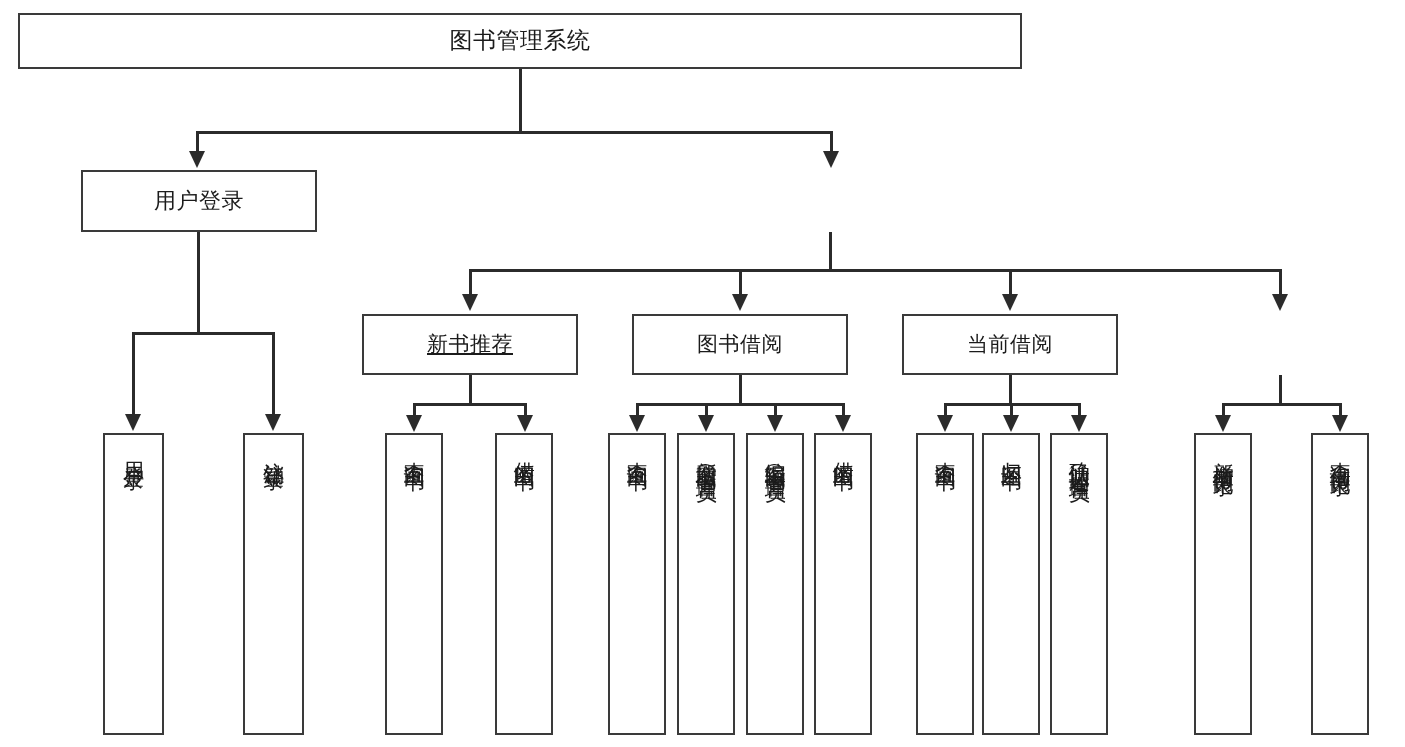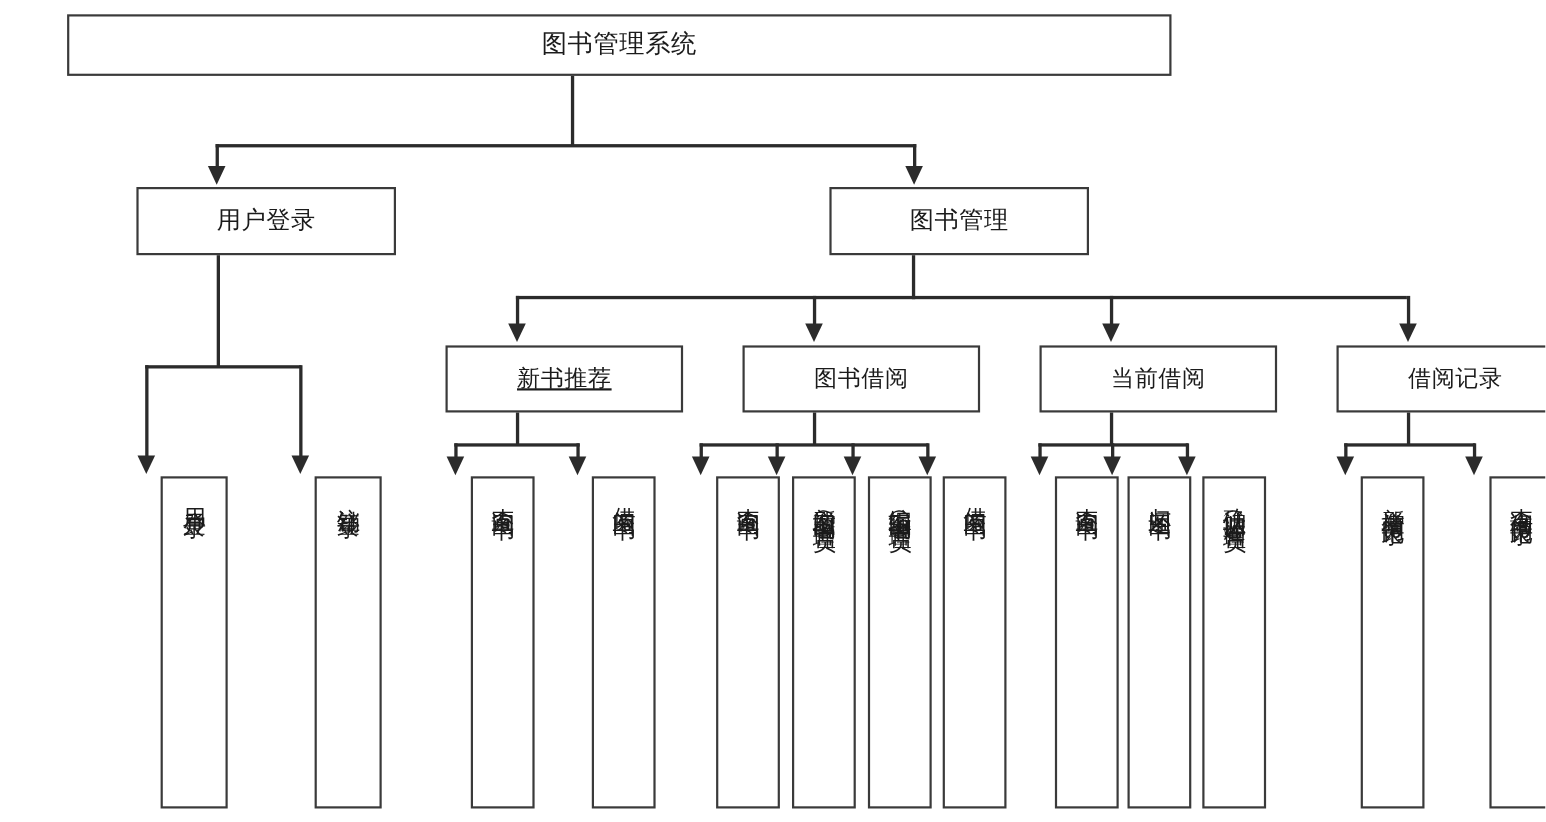--- a/index.html
+++ b/index.html
@@ -23,21 +23,20 @@
   .node {
     position: absolute;
     box-sizing: border-box;
     border: 2.5px solid #3a3a3a;
     background: #ffffff;
     display: flex;
     align-items: center;
     justify-content: center;
     text-align: right;
     color: #1b1b1b;
-    margin-left: 43px;
   }
   .node .label {
     display: block;
     line-height: 1.28;
     letter-spacing: 0.5px;
     white-space: nowrap;
   }
   .node.root .label { font-size: 23px; }
   .node.lvl2 .label { font-size: 22px; }
   .node.lvl3 .label { font-size: 21px; }
@@ -98,23 +97,20 @@
 
   <div class="edge-h" style="left:196px; top:131px; width:637px; height:2.5px;"></div>
 
   <div class="edge-v" style="left:196px; top:131px; height:22px;"></div>
   <div class="arrow" style="left:189px; top:151px;"></div>
   <div class="edge-v" style="left:830px; top:131px; height:22px;"></div>
   <div class="arrow" style="left:823px; top:151px;"></div>
 
   <div class="node lvl2" style="left:81px; top:170px; width:236px; height:62px;">
     <span class="label">用户登录</span>
-  </div>
-  <div class="node lvl2" style="left:711px; top:170px; width:236px; height:62px;">
-    <span class="label">图书管理</span>
   </div>
 
   <div class="edge-v" style="left:197px; top:232px; height:102px;"></div>
   <div class="edge-h" style="left:132px; top:332px; width:142px;"></div>
   <div class="edge-v" style="left:132px; top:332px; height:84px;"></div>
   <div class="arrow" style="left:125px; top:414px;"></div>
   <div class="edge-v" style="left:272px; top:332px; height:84px;"></div>
   <div class="arrow" style="left:265px; top:414px;"></div>
 
   <div class="node leaf" style="left:103px; top:433px; width:61px; height:302px;">
@@ -137,23 +133,20 @@
 
   <div class="node lvl3" style="left:362px; top:314px; width:216px; height:61px;text-decoration:underline;">
     <span class="label">新书推荐</span>
   </div>
   <div class="node lvl3" style="left:632px; top:314px; width:216px; height:61px;">
     <span class="label">图书借阅</span>
   </div>
   <div class="node lvl3" style="left:902px; top:314px; width:216px; height:61px;">
     <span class="label">当前借阅</span>
   </div>
-  <div class="node lvl3" style="left:1172px; top:314px; width:216px; height:61px;">
-    <span class="label">借阅记录</span>
-  </div>
 
   <div class="edge-v" style="left:469px; top:375px; height:30px;"></div>
   <div class="edge-h" style="left:413px; top:403px; width:114px;"></div>
   <div class="edge-v" style="left:413px; top:403px; height:14px;"></div>
   <div class="arrow" style="left:406px; top:415px;"></div>
   <div class="edge-v" style="left:524px; top:403px; height:14px;"></div>
   <div class="arrow" style="left:517px; top:415px;"></div>
 
   <div class="node leaf" style="left:385px; top:433px; width:58px; height:302px;">
     <span class="label">查询图书</span>

